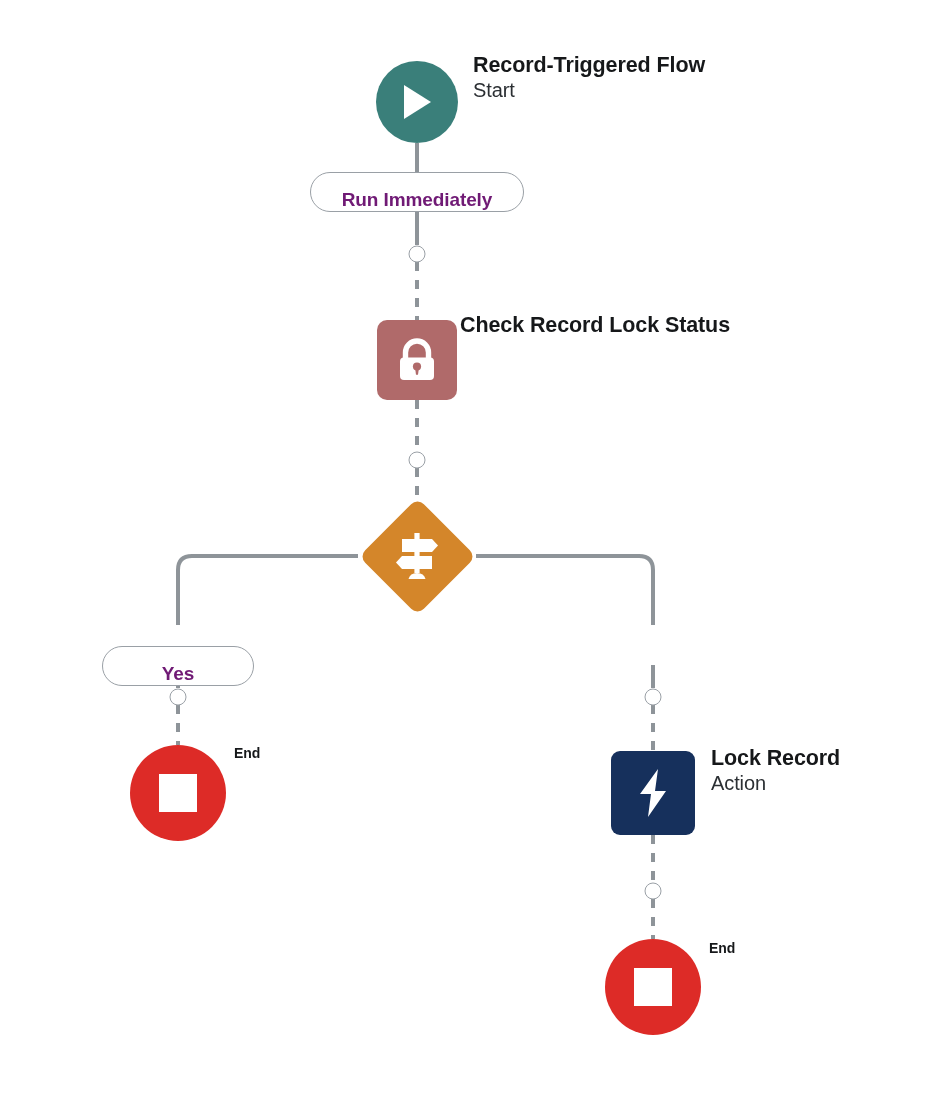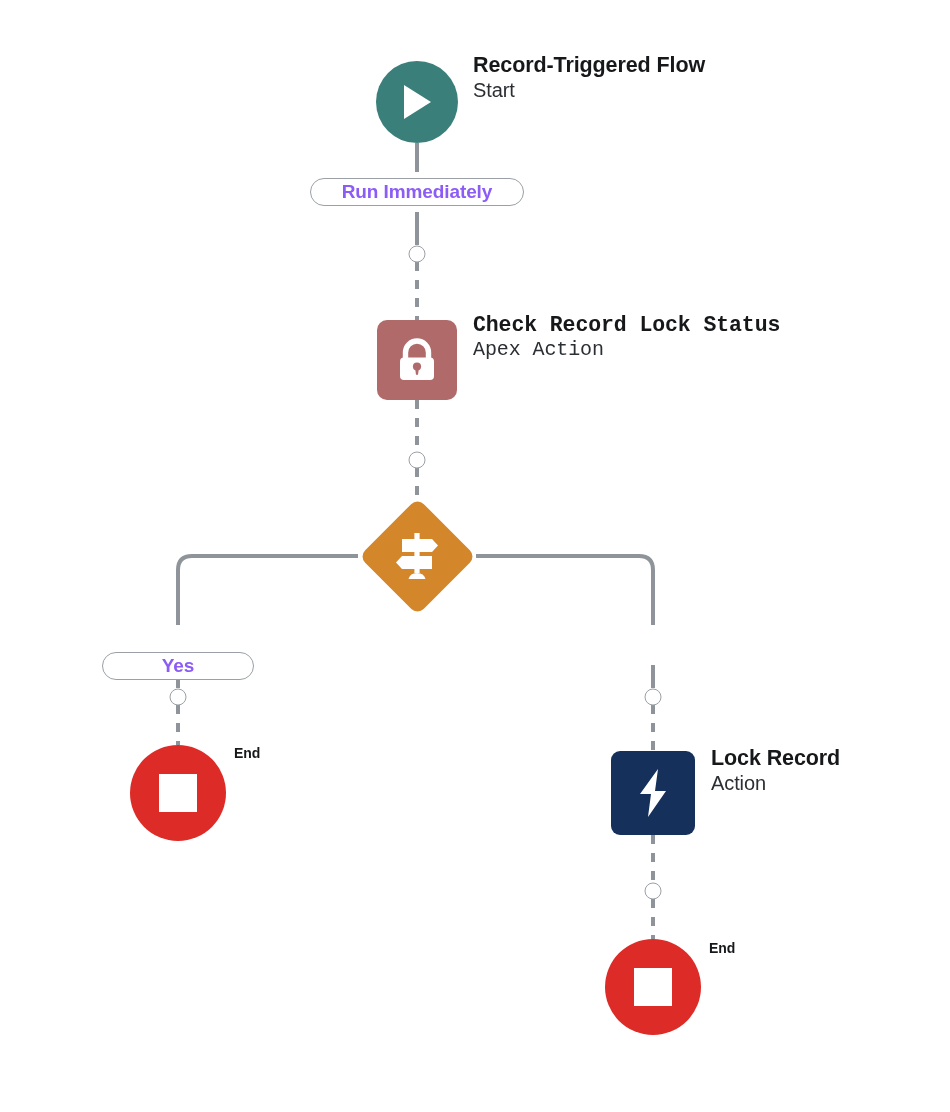--- a/index.html
+++ b/index.html
@@ -124,27 +124,27 @@
   }
   .label.single .title { font-size: 14px; }
 
   
   .pill {
     position: absolute;
     transform: translate(-50%, -50%);
     background: #ffffff;
     border: 1.4px solid #9aa0a6;
     border-radius: 999px;
-    height: 28px;
-    display: flex;
-    align-items: center;
+    height: 40px;
+    display: flex;
+    align-items: flex-end;
     justify-content: center;
     font-size: 19px;
     font-weight: bold;
-    color: #8b5cf6;
+    color: #701a75;
     letter-spacing: -0.1px;
     box-sizing: border-box;
   }
   .pill.wide { width: 214px; }
   .pill.narrow { width: 152px; margin-top: 21px; }
 
   
   .dot {
     position: absolute;
     transform: translate(-50%, -50%);
@@ -217,23 +217,22 @@
       <span>
         <svg width="42" height="46" viewBox="0 0 42 46" xmlns="http://www.w3.org/2000/svg">
           <path d="M9.5 21 v-5.5 a11.5 11.5 0 0 1 23 0 V21" fill="none" stroke="#ffffff" stroke-width="5.4" stroke-linecap="butt"></path>
           <rect x="4" y="20.5" width="34" height="22.5" rx="4" fill="#ffffff"></rect>
           <circle cx="21" cy="29.5" r="4.1" fill="#b06a6a"></circle>
           <path d="M18.9 29.5 h4.2 l-1.1 8.2 h-2 Z" fill="#b06a6a"></path>
         </svg>
       </span>
     </div>
   </div>
-  <div class="label" style="left:473px; top:312px;font-family:Liberation Mono, monospace;">
+  <div class="label" style="left:460px; top:312px;">
     <div class="title">Check Record Lock Status</div>
-    <div class="subtitle">Apex Action</div>
   </div>
 
   <div class="dot" style="left:417px; top:459.5px;"></div>
 
   <div class="node" style="left:417px; top:556px;">
     <div class="diamond-wrap">
       <div class="diamond-body" style="background:#d4862a;"></div>
       <div class="diamond-icon">
         <svg width="58" height="58" viewBox="0 0 58 58" xmlns="http://www.w3.org/2000/svg">
 

